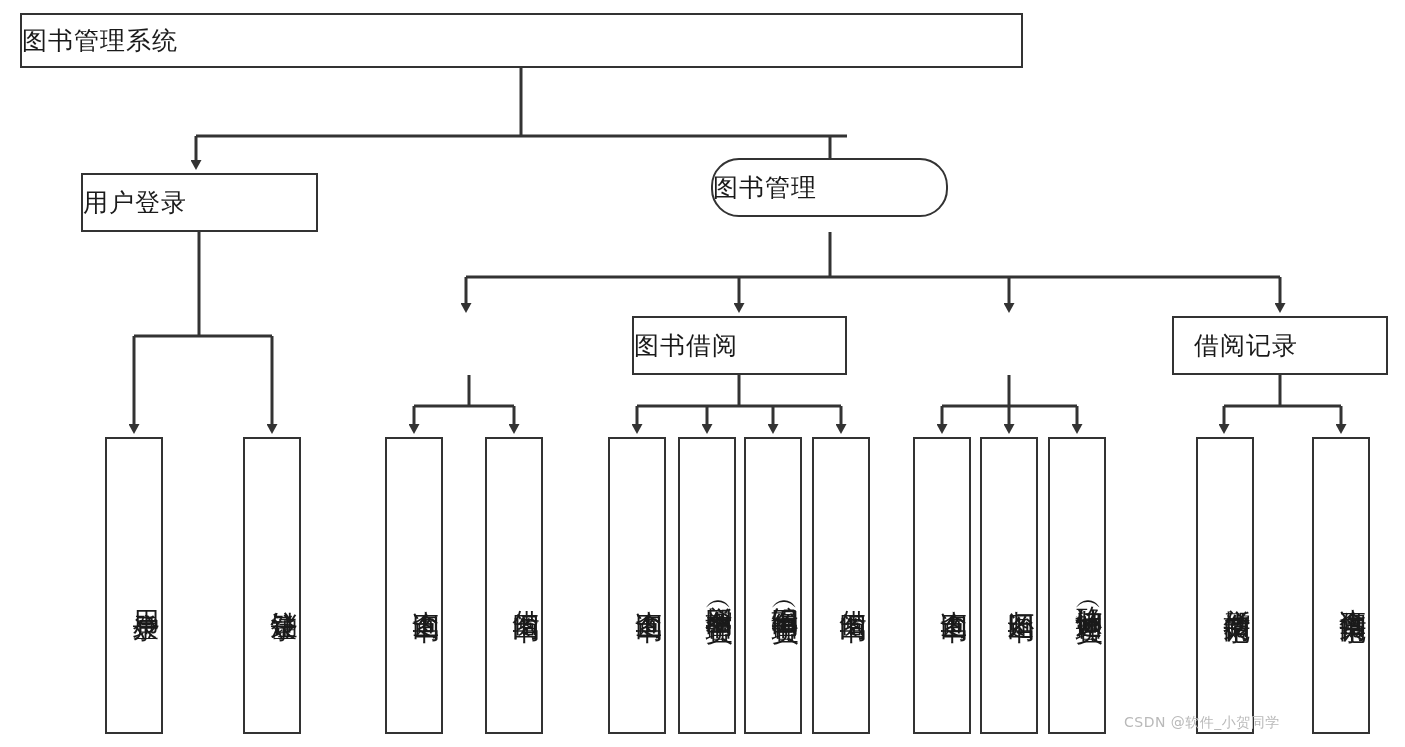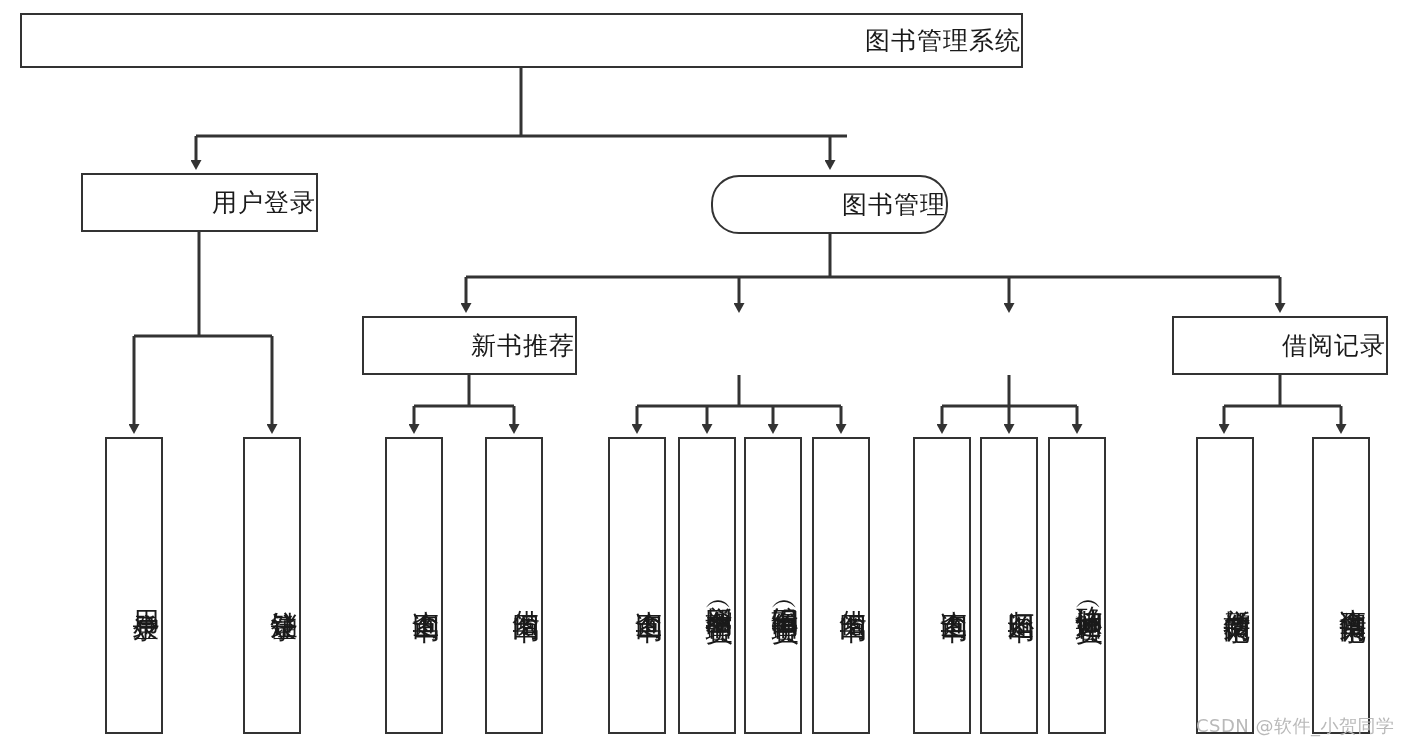--- a/index.html
+++ b/index.html
@@ -18,21 +18,21 @@
     width:1405px;height:747px;
     pointer-events:none;
   }
   .node{
     position:absolute;
     box-sizing:border-box;
     background:#ffffff;
     border:2px solid #333333;
     display:flex;
     align-items:center;
-    justify-content:flex-end;
+    justify-content:flex-start;
     color:#1a1a1a;
     line-height:1.12;
   }
   .node.h{
     
     font-size:25px;
     letter-spacing:1px;
   }
   .node.v{
     
@@ -43,23 +43,23 @@
     align-items:flex-start;
     justify-content:center;
     letter-spacing:2px;
   }
   .node .lbl{
     display:block;
     white-space:nowrap;
   }
   .watermark{
     position:absolute;
-    left:1196px;
+    left:1124px;
     top:714px;
-    font-size:18px;
+    font-size:14px;
     color:#b9b9b9;
     letter-spacing:0.5px;
     white-space:nowrap;
     user-select:none;
   }
 </style>
 </head>
 <body>
 
 <div id="canvas">
@@ -115,28 +115,28 @@
   </svg>
 
   <div class="node h" style="left:20px;top:13px;width:1003px;height:55px;">
     <span class="lbl">图书管理系统</span>
   </div>
 
   <div class="node h" style="left:81px;top:173px;width:237px;height:59px;">
     <span class="lbl">用户登录</span>
   </div>
 
-  <div class="node h" style="left:711px;top:175px;width:237px;height:59px;border-radius:28px;">
+  <div class="node h" style="left:711px;top:158px;width:237px;height:59px;border-radius:28px;">
     <span class="lbl">图书管理</span>
   </div>
 
-  <div class="node h" style="left:362px;top:316px;width:215px;height:59px;">
-    <span class="lbl">新书推荐</span>
+
+  <div class="node h" style="left:632px;top:316px;width:215px;height:59px;">
+    <span class="lbl">图书借阅</span>
   </div>
-
 
 
   <div class="node h" style="left:1172px;top:316px;width:216px;height:59px;padding-left:20px;">
     <span class="lbl">借阅记录</span>
   </div>
 
   <div class="node v" style="left:105px;top:437px;width:58px;height:297px;">
     <span class="lbl">用户登录</span>
   </div>
 

